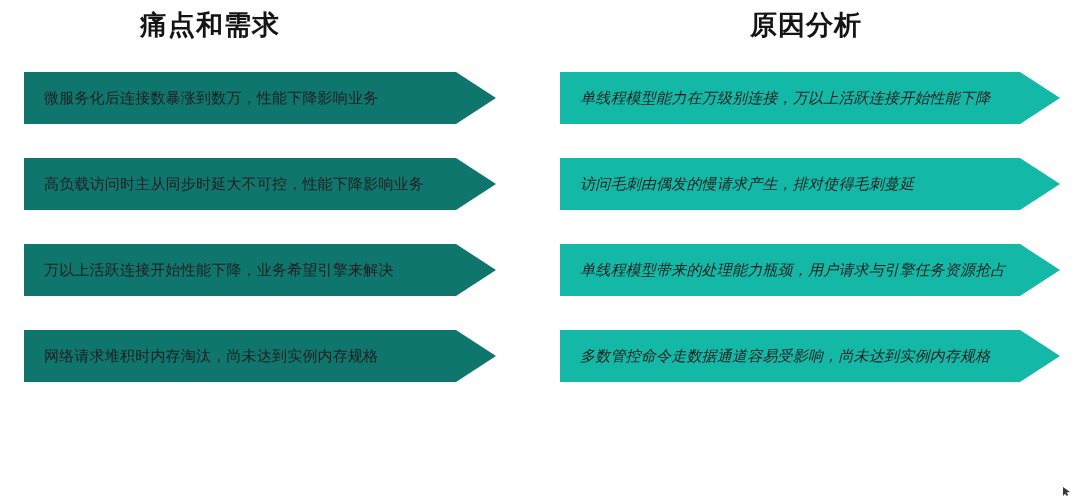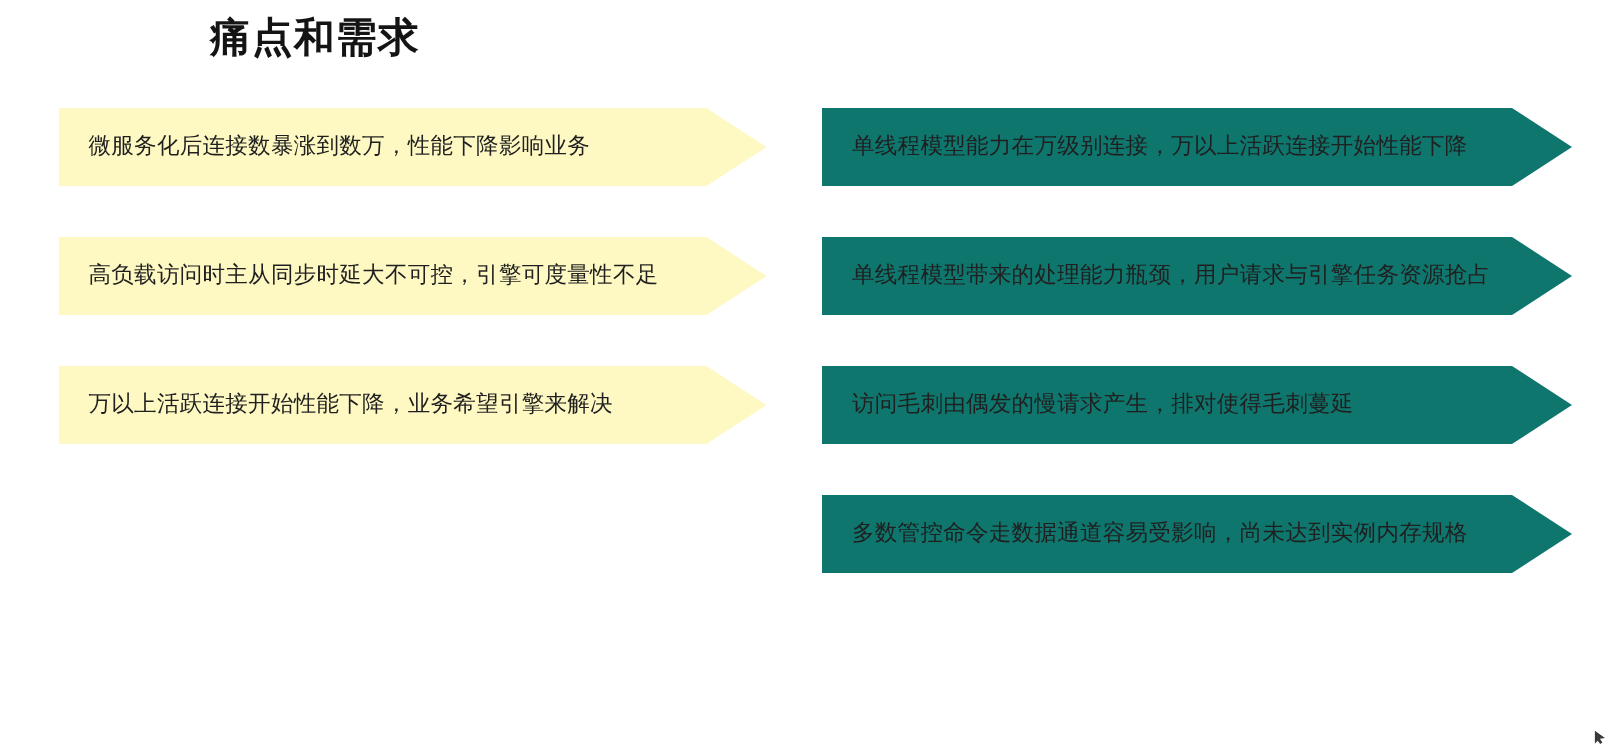--- a/index.html
+++ b/index.html
@@ -61,32 +61,33 @@
   }
 
   .arrow-shape {
     position: absolute;
     top: 0;
     height: 52px;
     display: flex;
     align-items: center;
   }
   .column.left .arrow-shape {
-    left: 39px;
+    left: 24px;
     width: 472px;
-    background: #fef9c3;
+    background: #0f766e;
     -webkit-clip-path: polygon(0 0, calc(100% - 40px) 0, 100% 50%, calc(100% - 40px) 100%, 0 100%);
     clip-path: polygon(0 0, calc(100% - 40px) 0, 100% 50%, calc(100% - 40px) 100%, 0 100%);
   }
   .column.right .arrow-shape {
-    left: 8px;
+    left: 20px;
     width: 500px;
-    background: #0f766e;
+    background: #14b8a6;
     -webkit-clip-path: polygon(0 0, calc(100% - 40px) 0, 100% 50%, calc(100% - 40px) 100%, 0 100%);
     clip-path: polygon(0 0, calc(100% - 40px) 0, 100% 50%, calc(100% - 40px) 100%, 0 100%);
+    font-style: italic;
   }
 
   .arrow-text {
     padding-left: 20px;
     padding-right: 46px;
     font-size: 15px;
     line-height: 22px;
     color: #1f1f1f;
     white-space: nowrap;
     letter-spacing: 0.2px;
@@ -111,46 +112,52 @@
   <div class="column left">
     <div class="col-title">痛点和需求</div>
     <div class="rows">
       <div class="arrow-row">
         <div class="arrow-shape">
           <div class="arrow-text">微服务化后连接数暴涨到数万，性能下降影响业务</div>
         </div>
       </div>
       <div class="arrow-row">
         <div class="arrow-shape">
-          <div class="arrow-text">高负载访问时主从同步时延大不可控，引擎可度量性不足</div>
+          <div class="arrow-text">高负载访问时主从同步时延大不可控，性能下降影响业务</div>
         </div>
       </div>
       <div class="arrow-row">
         <div class="arrow-shape">
           <div class="arrow-text">万以上活跃连接开始性能下降，业务希望引擎来解决</div>
         </div>
       </div>
+      <div class="arrow-row">
+        <div class="arrow-shape">
+          <div class="arrow-text">网络请求堆积时内存淘汰，尚未达到实例内存规格</div>
+        </div>
+      </div>
     </div>
   </div>
 
   <div class="column right">
+    <div class="col-title">原因分析</div>
     <div class="rows">
       <div class="arrow-row">
         <div class="arrow-shape">
           <div class="arrow-text">单线程模型能力在万级别连接，万以上活跃连接开始性能下降</div>
         </div>
       </div>
       <div class="arrow-row">
         <div class="arrow-shape">
-          <div class="arrow-text">单线程模型带来的处理能力瓶颈，用户请求与引擎任务资源抢占</div>
+          <div class="arrow-text">访问毛刺由偶发的慢请求产生，排对使得毛刺蔓延</div>
         </div>
       </div>
       <div class="arrow-row">
         <div class="arrow-shape">
-          <div class="arrow-text">访问毛刺由偶发的慢请求产生，排对使得毛刺蔓延</div>
+          <div class="arrow-text">单线程模型带来的处理能力瓶颈，用户请求与引擎任务资源抢占</div>
         </div>
       </div>
       <div class="arrow-row">
         <div class="arrow-shape">
           <div class="arrow-text">多数管控命令走数据通道容易受影响，尚未达到实例内存规格</div>
         </div>
       </div>
     </div>
   </div>
 

